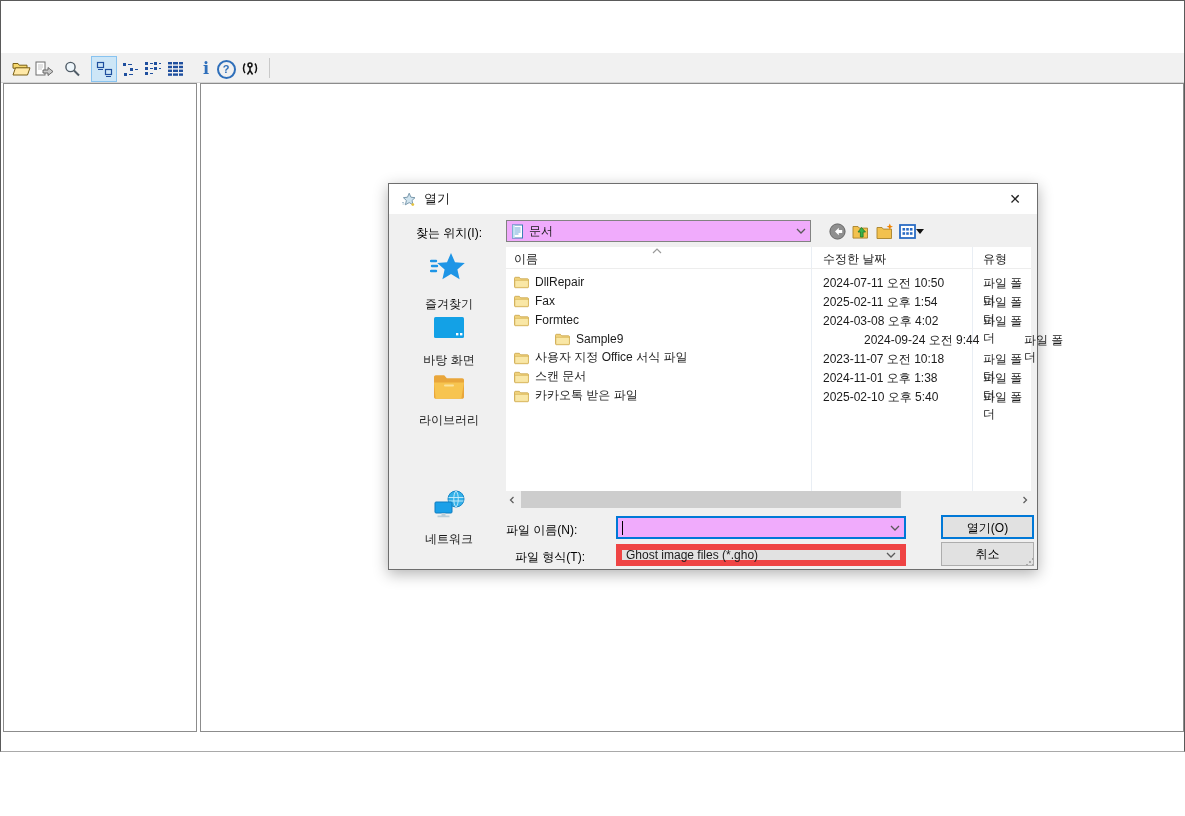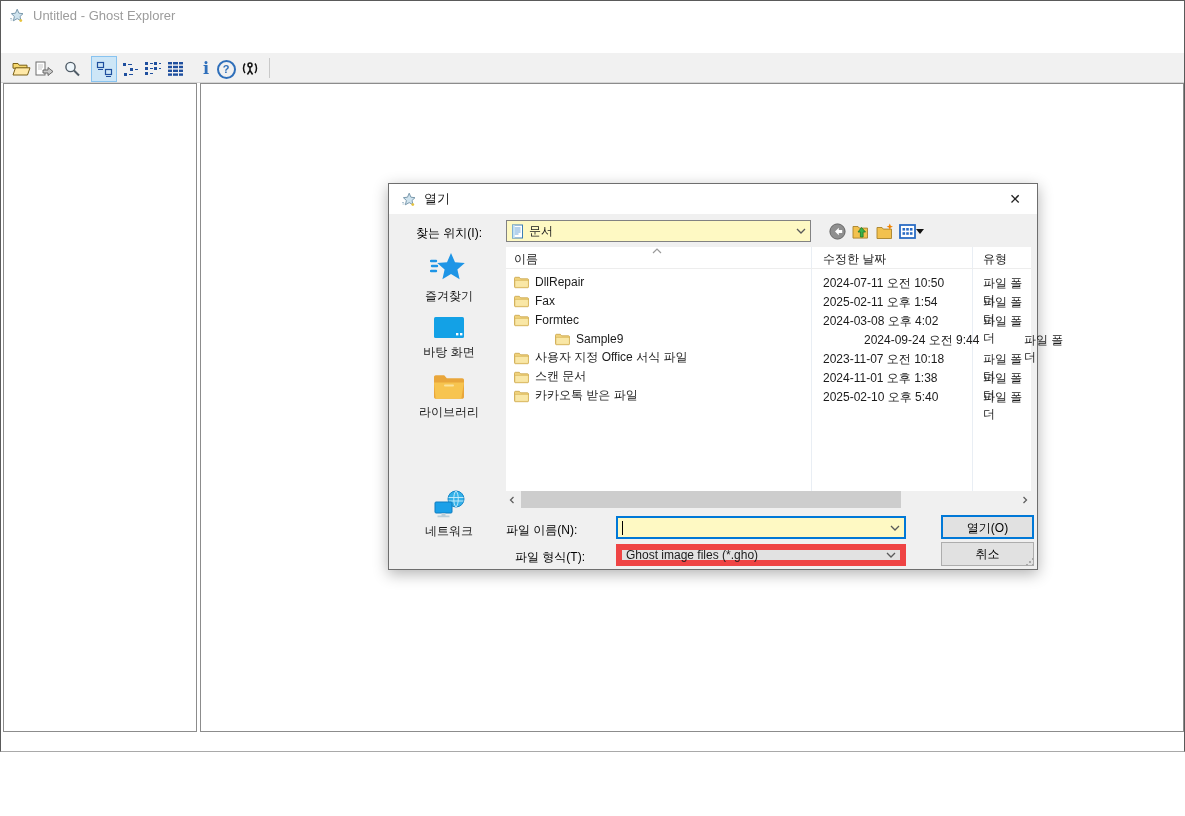--- a/index.html
+++ b/index.html
@@ -34,27 +34,27 @@
   .statusbar{position:absolute;left:0;bottom:0;width:100%;height:19px;background:#f0f0f0;border-top:1px solid #e0e0e0;box-sizing:border-box;}
   .statusbar span{position:absolute;top:2px;}
 
   
   .dlg{position:absolute;left:388px;top:183px;width:650px;height:387px;z-index:3;background:#f0f0f0;
        border:1px solid #6e6e6e;box-shadow:0 4px 14px rgba(0,0,0,.3);box-sizing:border-box;}
   .dlg-title{position:absolute;left:0;top:0;width:100%;height:30px;background:#fff;display:flex;align-items:center;}
   .dlg-title .t{font-size:13px;color:#1a1a1a;margin-left:7px;}
   .dlg-close{position:absolute;right:12px;top:5px;width:20px;height:20px;text-align:center;line-height:20px;font-size:14px;color:#222;}
   .lbl{position:absolute;color:#000;}
-  .combo{position:absolute;background:#fef9c3;border:1px solid #828282;box-sizing:border-box;display:flex;align-items:center;gap:5px;padding:0 4px;}
+  .combo{position:absolute;background:#f0abfc;border:1px solid #828282;box-sizing:border-box;display:flex;align-items:center;gap:5px;padding:0 4px;}
   .combo .chev{margin-left:auto;}
   .combo-gray{background:#e2e2e2;border:6px solid #ef4444;}
   .combo-focus{border:2px solid #0078d7;}
   .caret{width:1px;height:14px;background:#000;}
   .navbtn{position:absolute;top:37px;width:20px;height:20px;display:flex;align-items:center;justify-content:center;}
-  .place{position:absolute;left:10px;width:100px;display:flex;flex-direction:column;align-items:center;gap:4px;color:#1a1a1a;}
+  .place{position:absolute;left:10px;width:100px;display:flex;flex-direction:column;align-items:center;gap:12px;color:#1a1a1a;}
   .listarea{position:absolute;left:117px;top:63px;width:525px;height:261px;background:#fff;}
   .lhead{position:absolute;left:0;top:0;width:100%;height:22px;color:#191919;border-bottom:1px solid #ededed;box-sizing:border-box;}
   .colline{position:absolute;top:0;width:1px;height:244px;background:#e9eef4;}
   .lrow{position:absolute;left:0;width:100%;height:19px;}
   .lrow .nm{position:absolute;left:8px;top:0;height:19px;display:flex;align-items:center;gap:6px;}
   .lrow .dt{position:absolute;left:317px;top:3px;}
   .lrow .ty{position:absolute;left:477px;top:3px;}
   .hscroll{position:absolute;left:0;top:244px;width:525px;height:17px;background:#f0f0f0;}
   .hthumb{position:absolute;left:15px;top:0;width:380px;height:17px;background:#cdcdcd;}
   .btn{position:absolute;left:552px;width:93px;height:24px;background:#e1e1e1;text-align:center;line-height:22px;box-sizing:border-box;color:#000;}
@@ -121,26 +121,20 @@
             <line x1="7" y1="7.5" x2="16" y2="7.5" stroke-width="1.4"></line>
           <rect x="1" y="11" width="3" height="3" fill="none" stroke-width="1"></rect>
             <line x1="7" y1="12.5" x2="16" y2="12.5" stroke-width="1.4"></line>
         </svg>
         <div class="thumbpic" style="left:1150px;top:2px;"></div>
       </div>
     </div>
   </div>
 
   <div class="mw">
-    <div class="titlebar">
-      <svg style="margin-left:8px;" width="16" height="15" viewBox="0 0 16 15">
-          <use href="#ghost-logo"></use>
-        </svg>
-      <span class="title-txt">Untitled - Ghost Explorer</span>
-    </div>
     <div class="toolbar">
       <div class="tbtn" style="left:7px;">
         <svg width="19" height="16" viewBox="0 0 19 16">
           <path d="M1 2.5h5l1.2 1.7H15v3H1z" fill="#f5d76e" stroke="#7a6016" stroke-width="1"></path>
           <path d="M3.5 6.8H18L15.5 14H1z" fill="#ffe9a8" stroke="#7a6016" stroke-width="1"></path>
         </svg>
       </div>
       <div class="tbtn" style="left:30px;">
         <svg width="19" height="17" viewBox="0 0 19 17">
           <rect x="1" y="1" width="9" height="13" fill="#fff" stroke="#6f6f6f"></rect>

